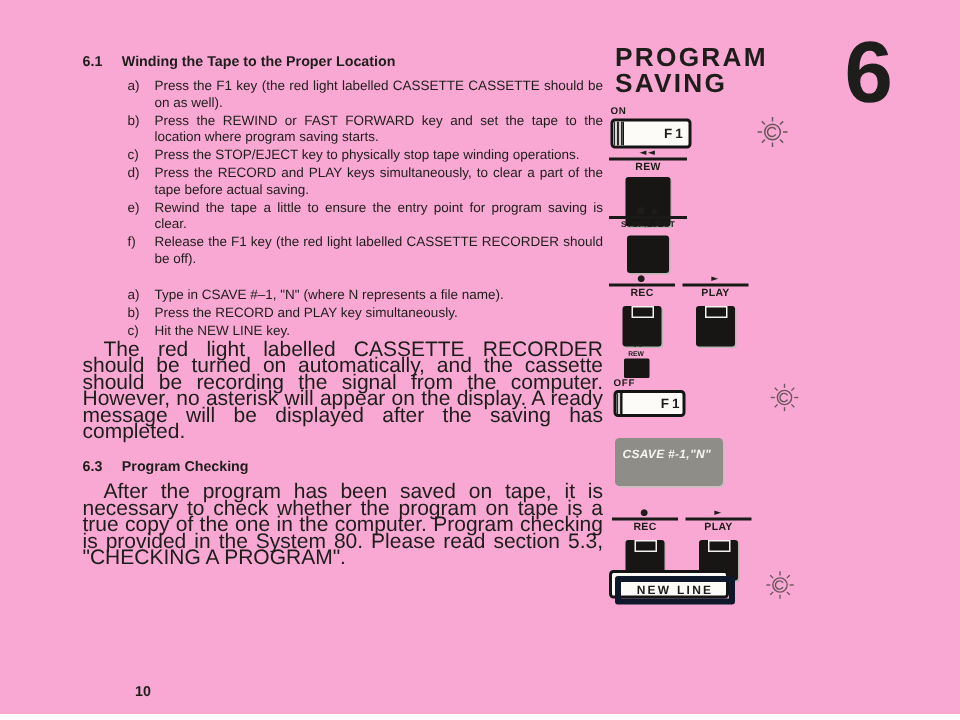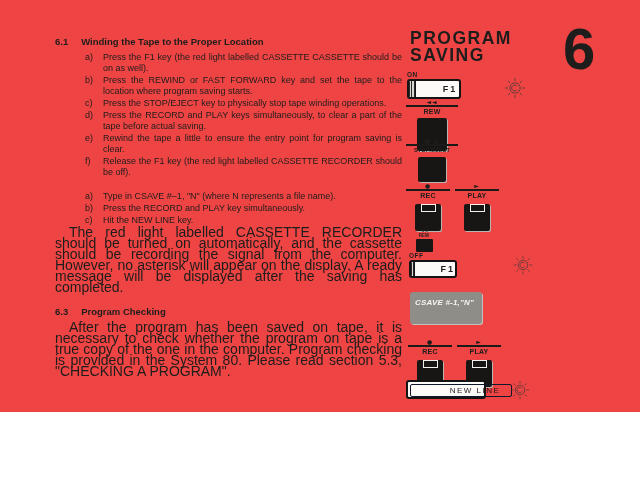--- a/index.html
+++ b/index.html
@@ -1,18 +1,18 @@
 <!DOCTYPE html>
 <html><head>
 <meta charset="utf-8">
 <style>
   html,body { margin:0; padding:0; }
   .page {
-    position:relative; width:640px; height:412px;
-    background:#ef4444;
+    position:relative; width:640px; height:476px;
+    background:#f9a8d4;
     font-family:"Liberation Sans","DejaVu Sans",sans-serif;
     color:#1d1d1b; overflow:hidden;
   }
   
   .left-col { position:absolute; left:55px; top:36px; width:347px; }
   .section { margin-bottom:13px; }
   .section-heading { display:flex; gap:13px; font-weight:bold; font-size:9.5px; line-height:11px; margin-bottom:5px; }
   .list-item { display:flex; font-size:9px; line-height:11px; margin-left:30px; margin-bottom:1px; }
   .item-label { width:18px; flex:none; }
   .item-text { flex:1; text-align:justify; }
@@ -51,23 +51,23 @@
   .mini-label { font-size:4.5px; line-height:5px; font-weight:bold; }
   .mini-cap { width:17px; height:13px; background:#171614; margin:1px auto 0; border-radius:1px; }
 
   .display-box { position:absolute; left:410px; top:292px; width:72px; height:32px;
                  background:#8e8d88; border-radius:3px; box-shadow:1px 1px 0 #c4c2bc; }
   .display-text { color:#f6f5f1; font-weight:bold; font-style:italic; font-size:8px;
                   padding:6px 0 0 5px; letter-spacing:0.2px; }
 
   .newline-key { position:absolute; left:406px; top:380px; width:80px; height:19px;
                  border:2px solid #141414; border-radius:3px; background:#fcfbf8; padding:2px; box-sizing:border-box; }
-  .newline-inner { width:100%; height:100%; border:1px solid #0f172a; border-radius:2px;
+  .newline-inner { width:100%; height:100%; border:4px solid #0f172a; border-radius:2px;
                    display:flex; align-items:center; justify-content:center;
-                   font-size:8px; font-weight:normal; letter-spacing:1.5px;padding-left:28px; }
+                   font-size:8px; font-weight:bold; letter-spacing:1.5px; }
 
   .lamp { position:absolute; opacity:0.75; }
 </style>
 </head>
 <body>
 
 <div class="page">
 
   <div class="left-col">
 

